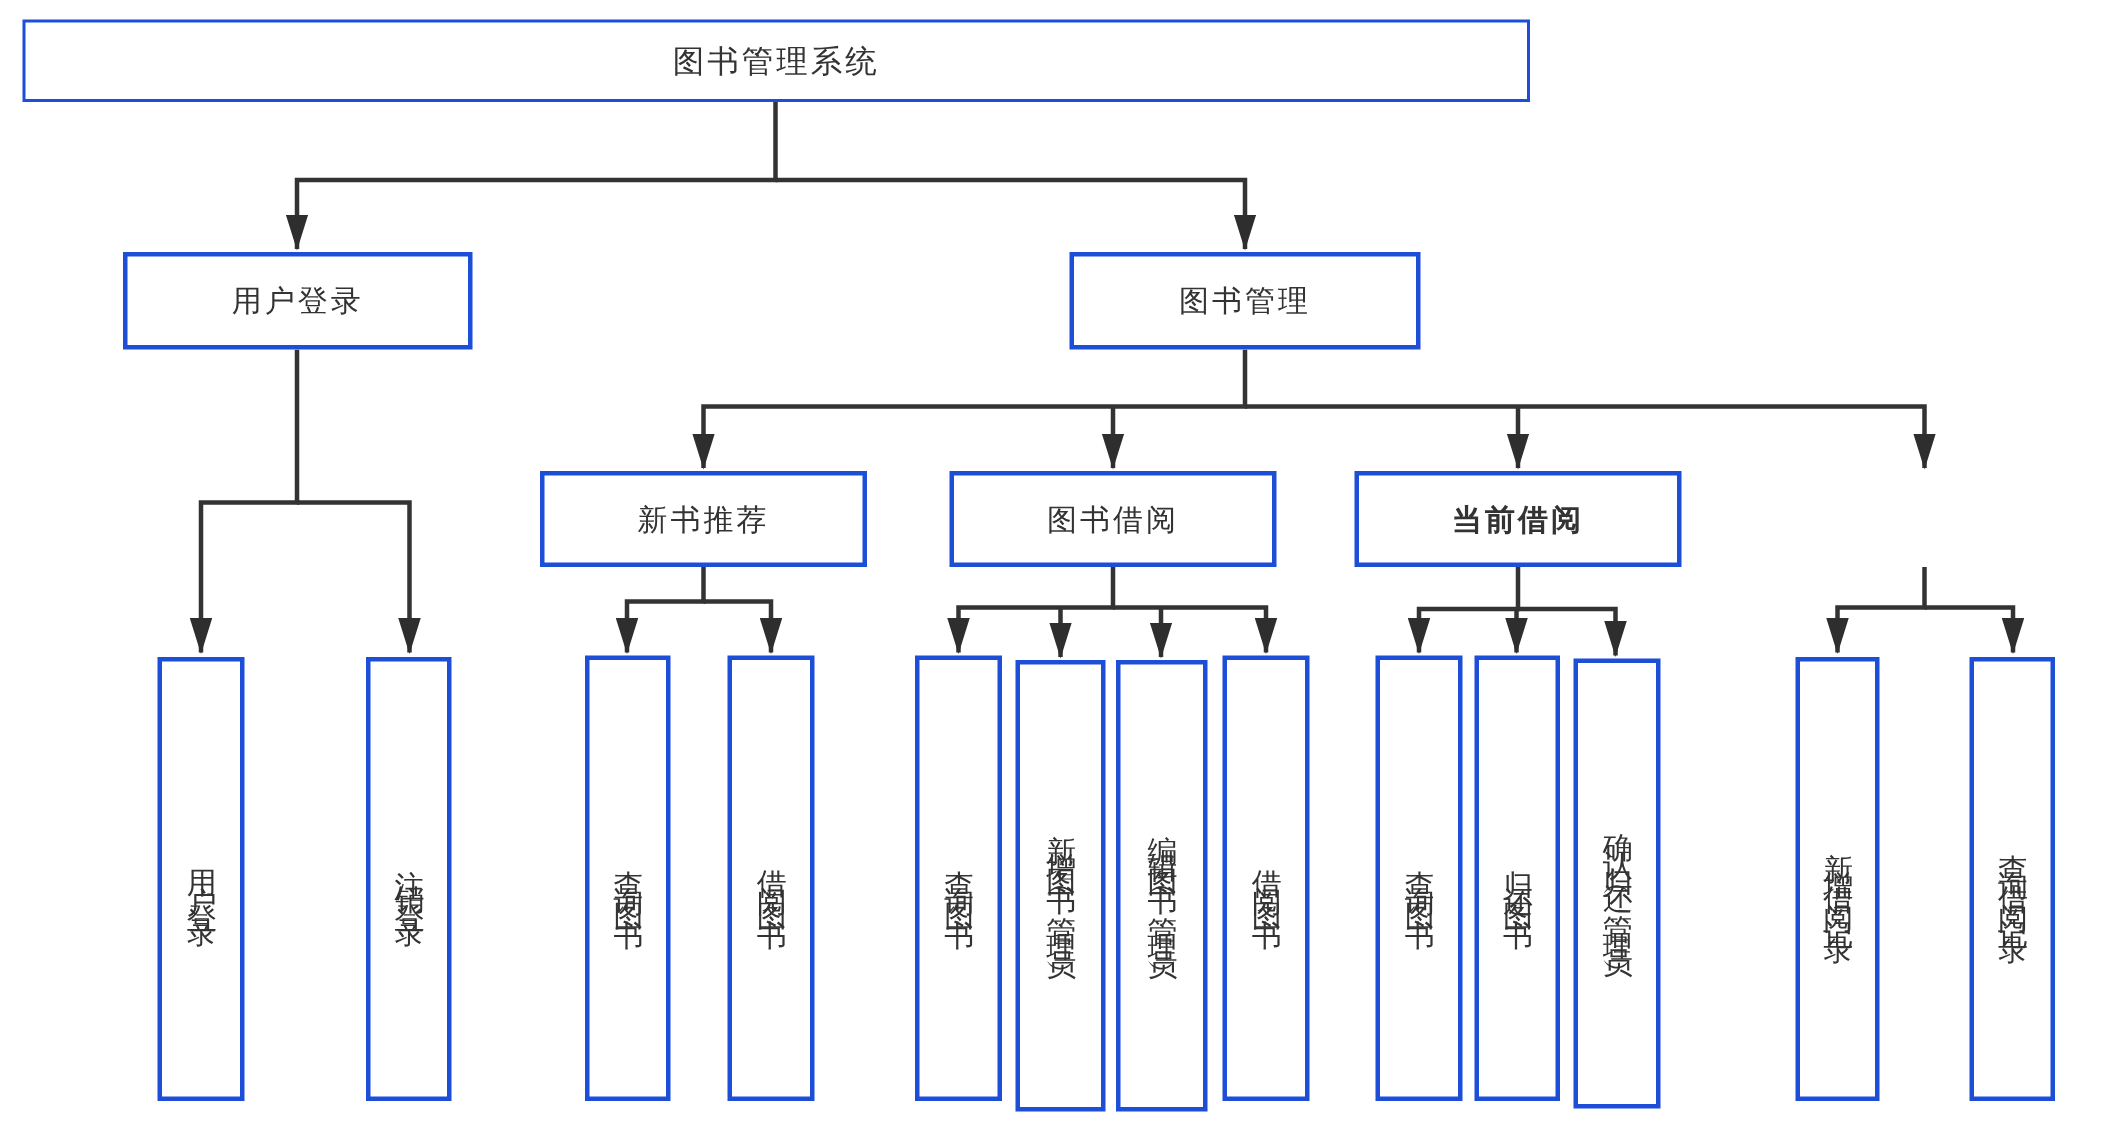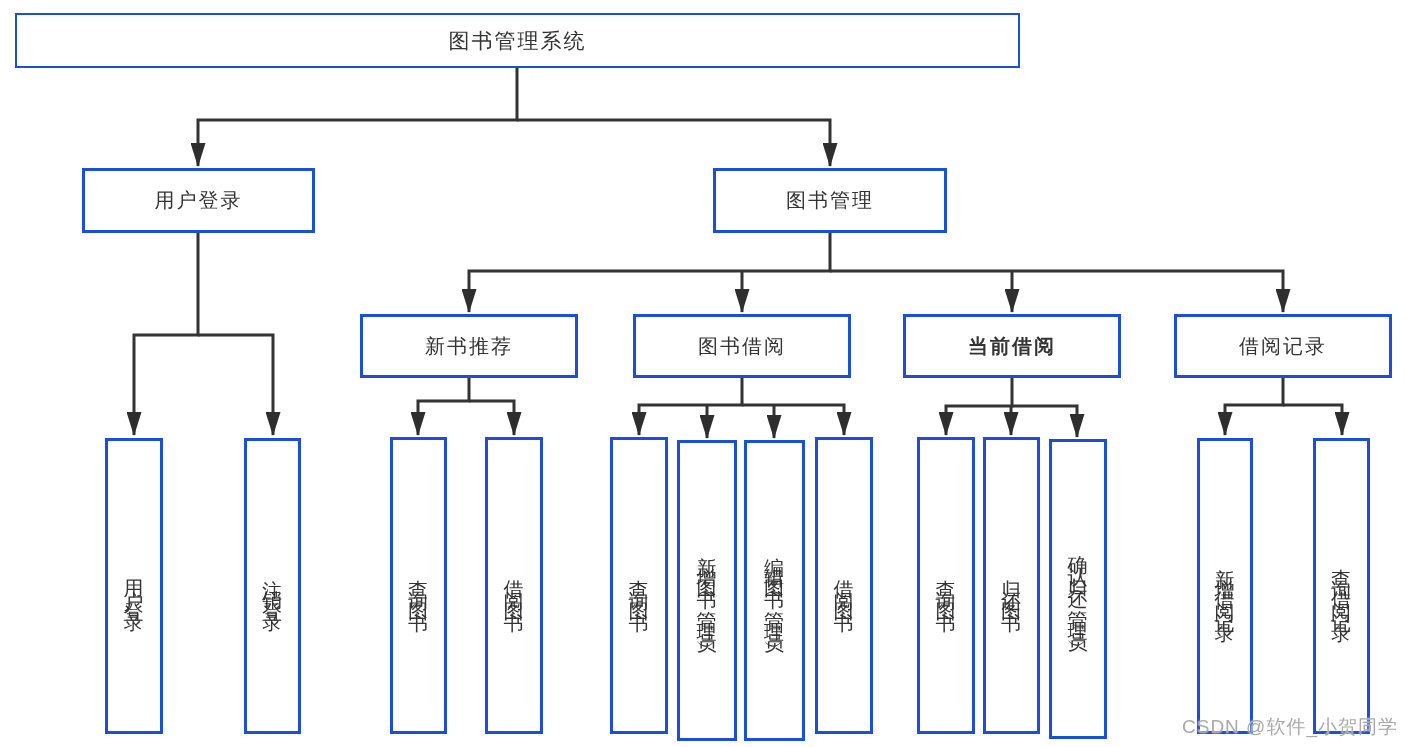--- a/index.html
+++ b/index.html
@@ -82,23 +82,20 @@
 
   <div class="node" style="left:713px;top:168px;width:234px;height:65px;">
     <span>图书管理</span>
   </div>
   <div class="node" style="left:633px;top:314px;width:218px;height:64px;">
     <span>图书借阅</span>
   </div>
   <div class="node" style="left:903px;top:314px;width:218px;height:64px;font-weight:bold;">
     <span>当前借阅</span>
   </div>
-  <div class="node" style="left:1174px;top:314px;width:218px;height:64px;">
-    <span>借阅记录</span>
-  </div>
 
   <div class="node leaf" style="left:105px;top:438px;width:58px;height:296px;">
     <span class="vtext">用户登录</span>
   </div>
   <div class="node leaf" style="left:244px;top:438px;width:57px;height:296px;">
     <span class="vtext">注销登录</span>
   </div>
 
   <div class="node leaf" style="left:390px;top:437px;width:57px;height:297px;">
     <span class="vtext">查询图书</span>
@@ -130,15 +127,14 @@
     <span class="vtext">确认归还（管理员）</span>
   </div>
 
   <div class="node leaf" style="left:1197px;top:438px;width:56px;height:296px;">
     <span class="vtext">新增借阅记录</span>
   </div>
   <div class="node leaf" style="left:1313px;top:438px;width:57px;height:296px;">
     <span class="vtext">查询借阅记录</span>
   </div>
 
-  <div id="watermark">CSDN @软件_小贺同学</div>
 
 </div>
 
 </body></html>

